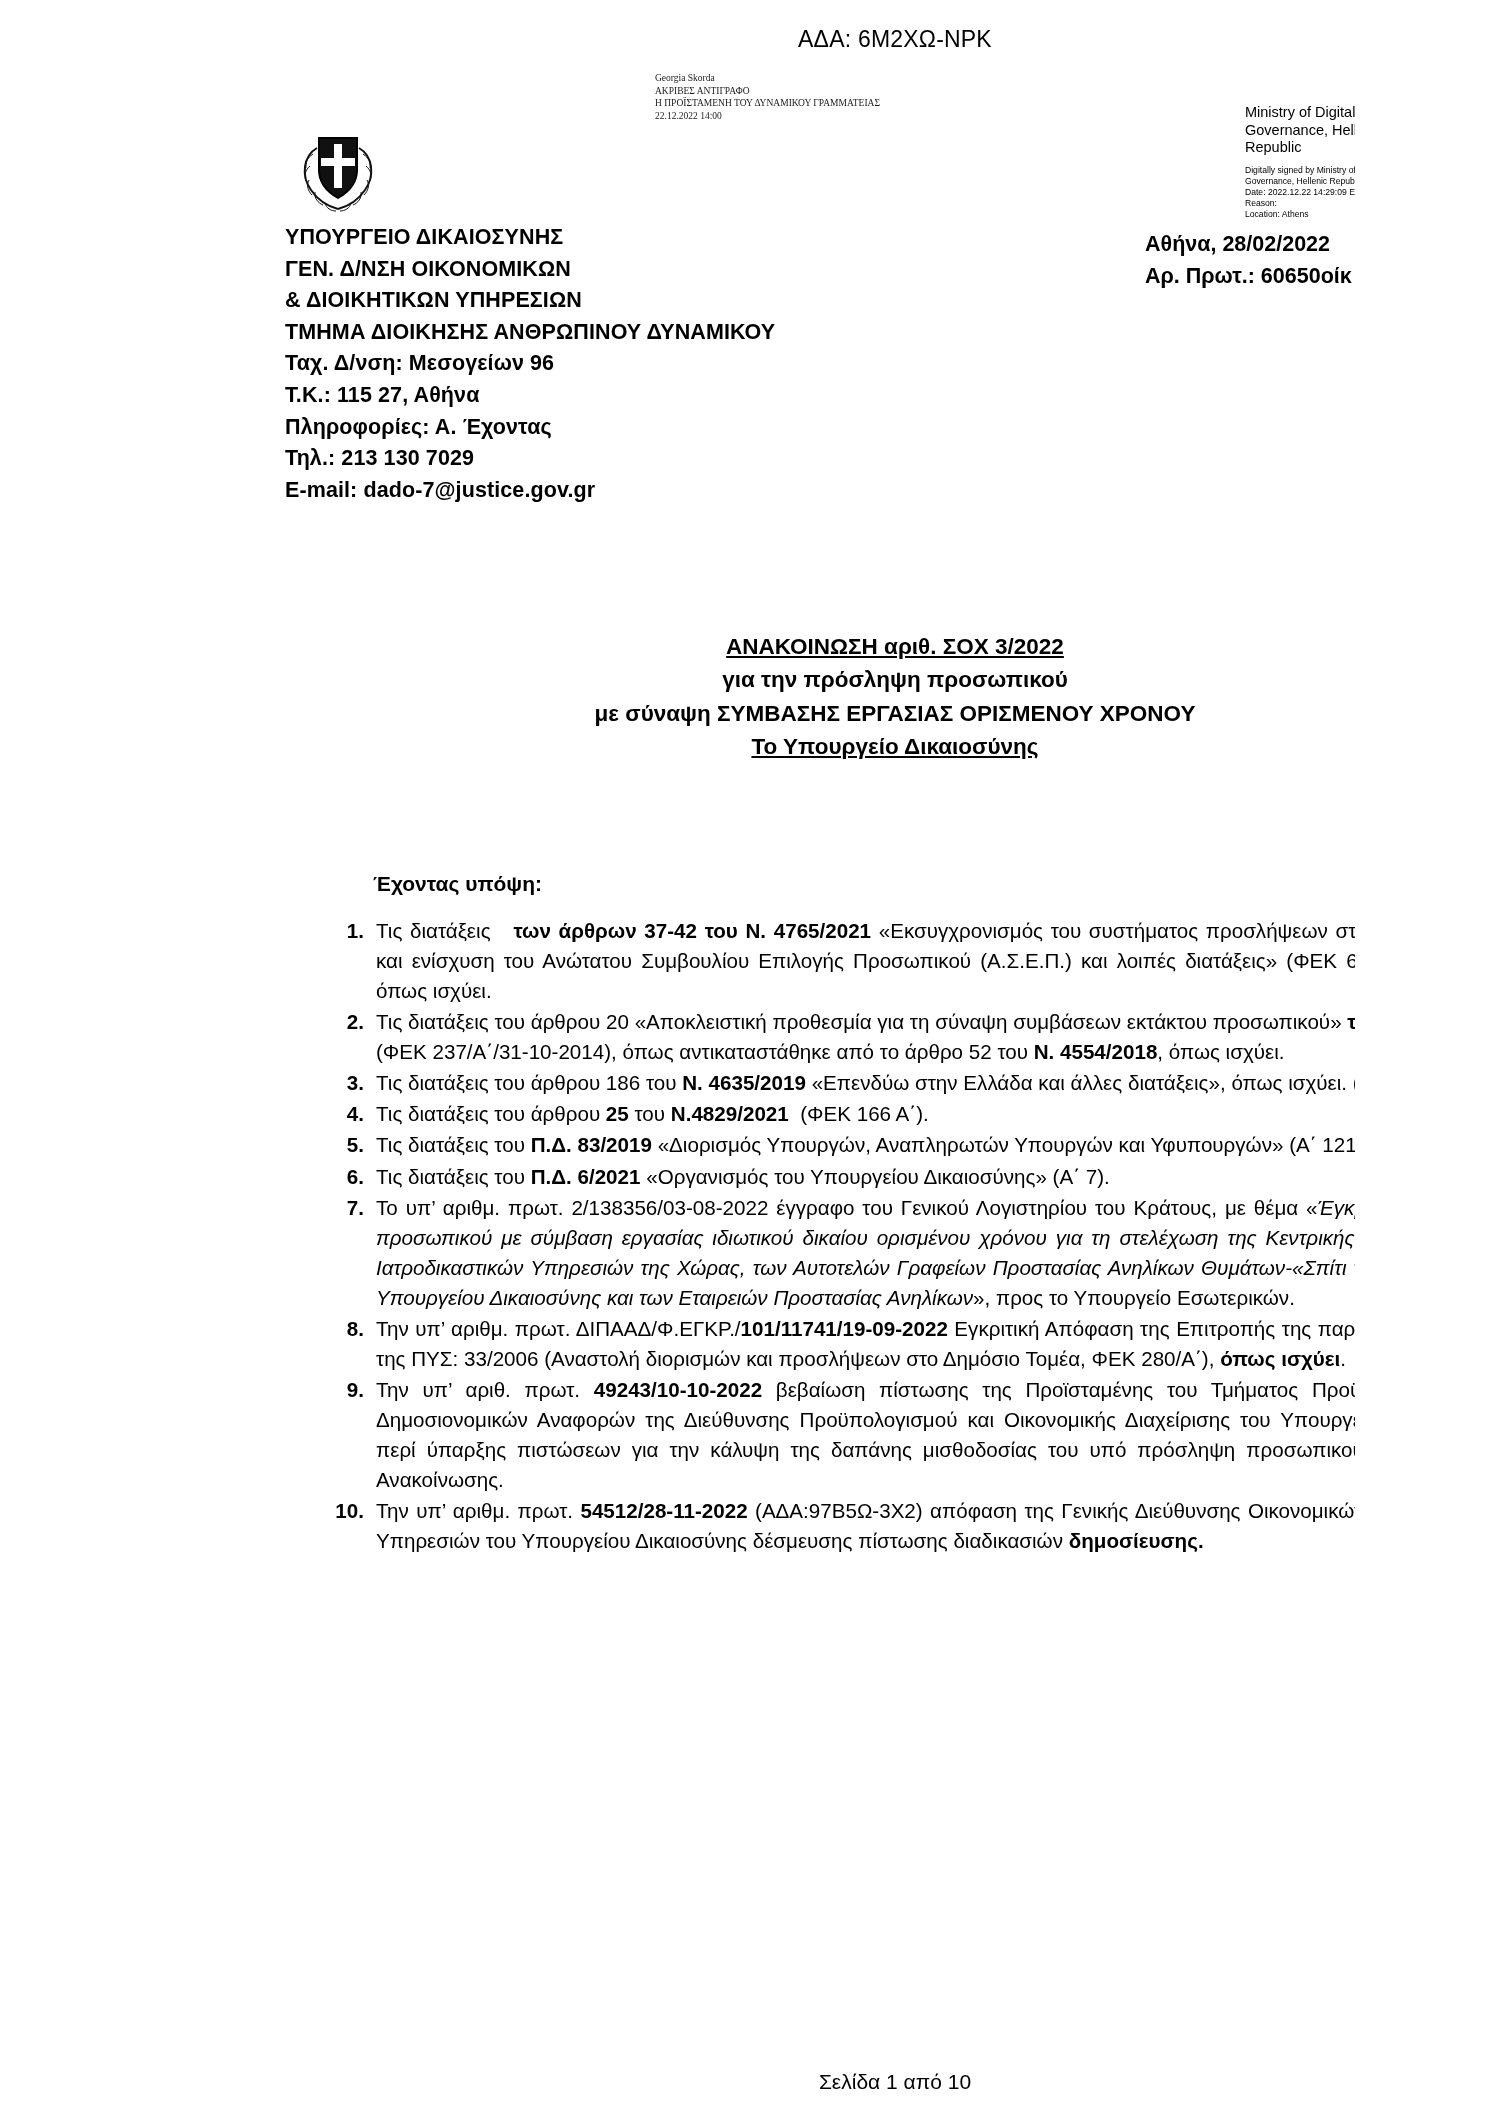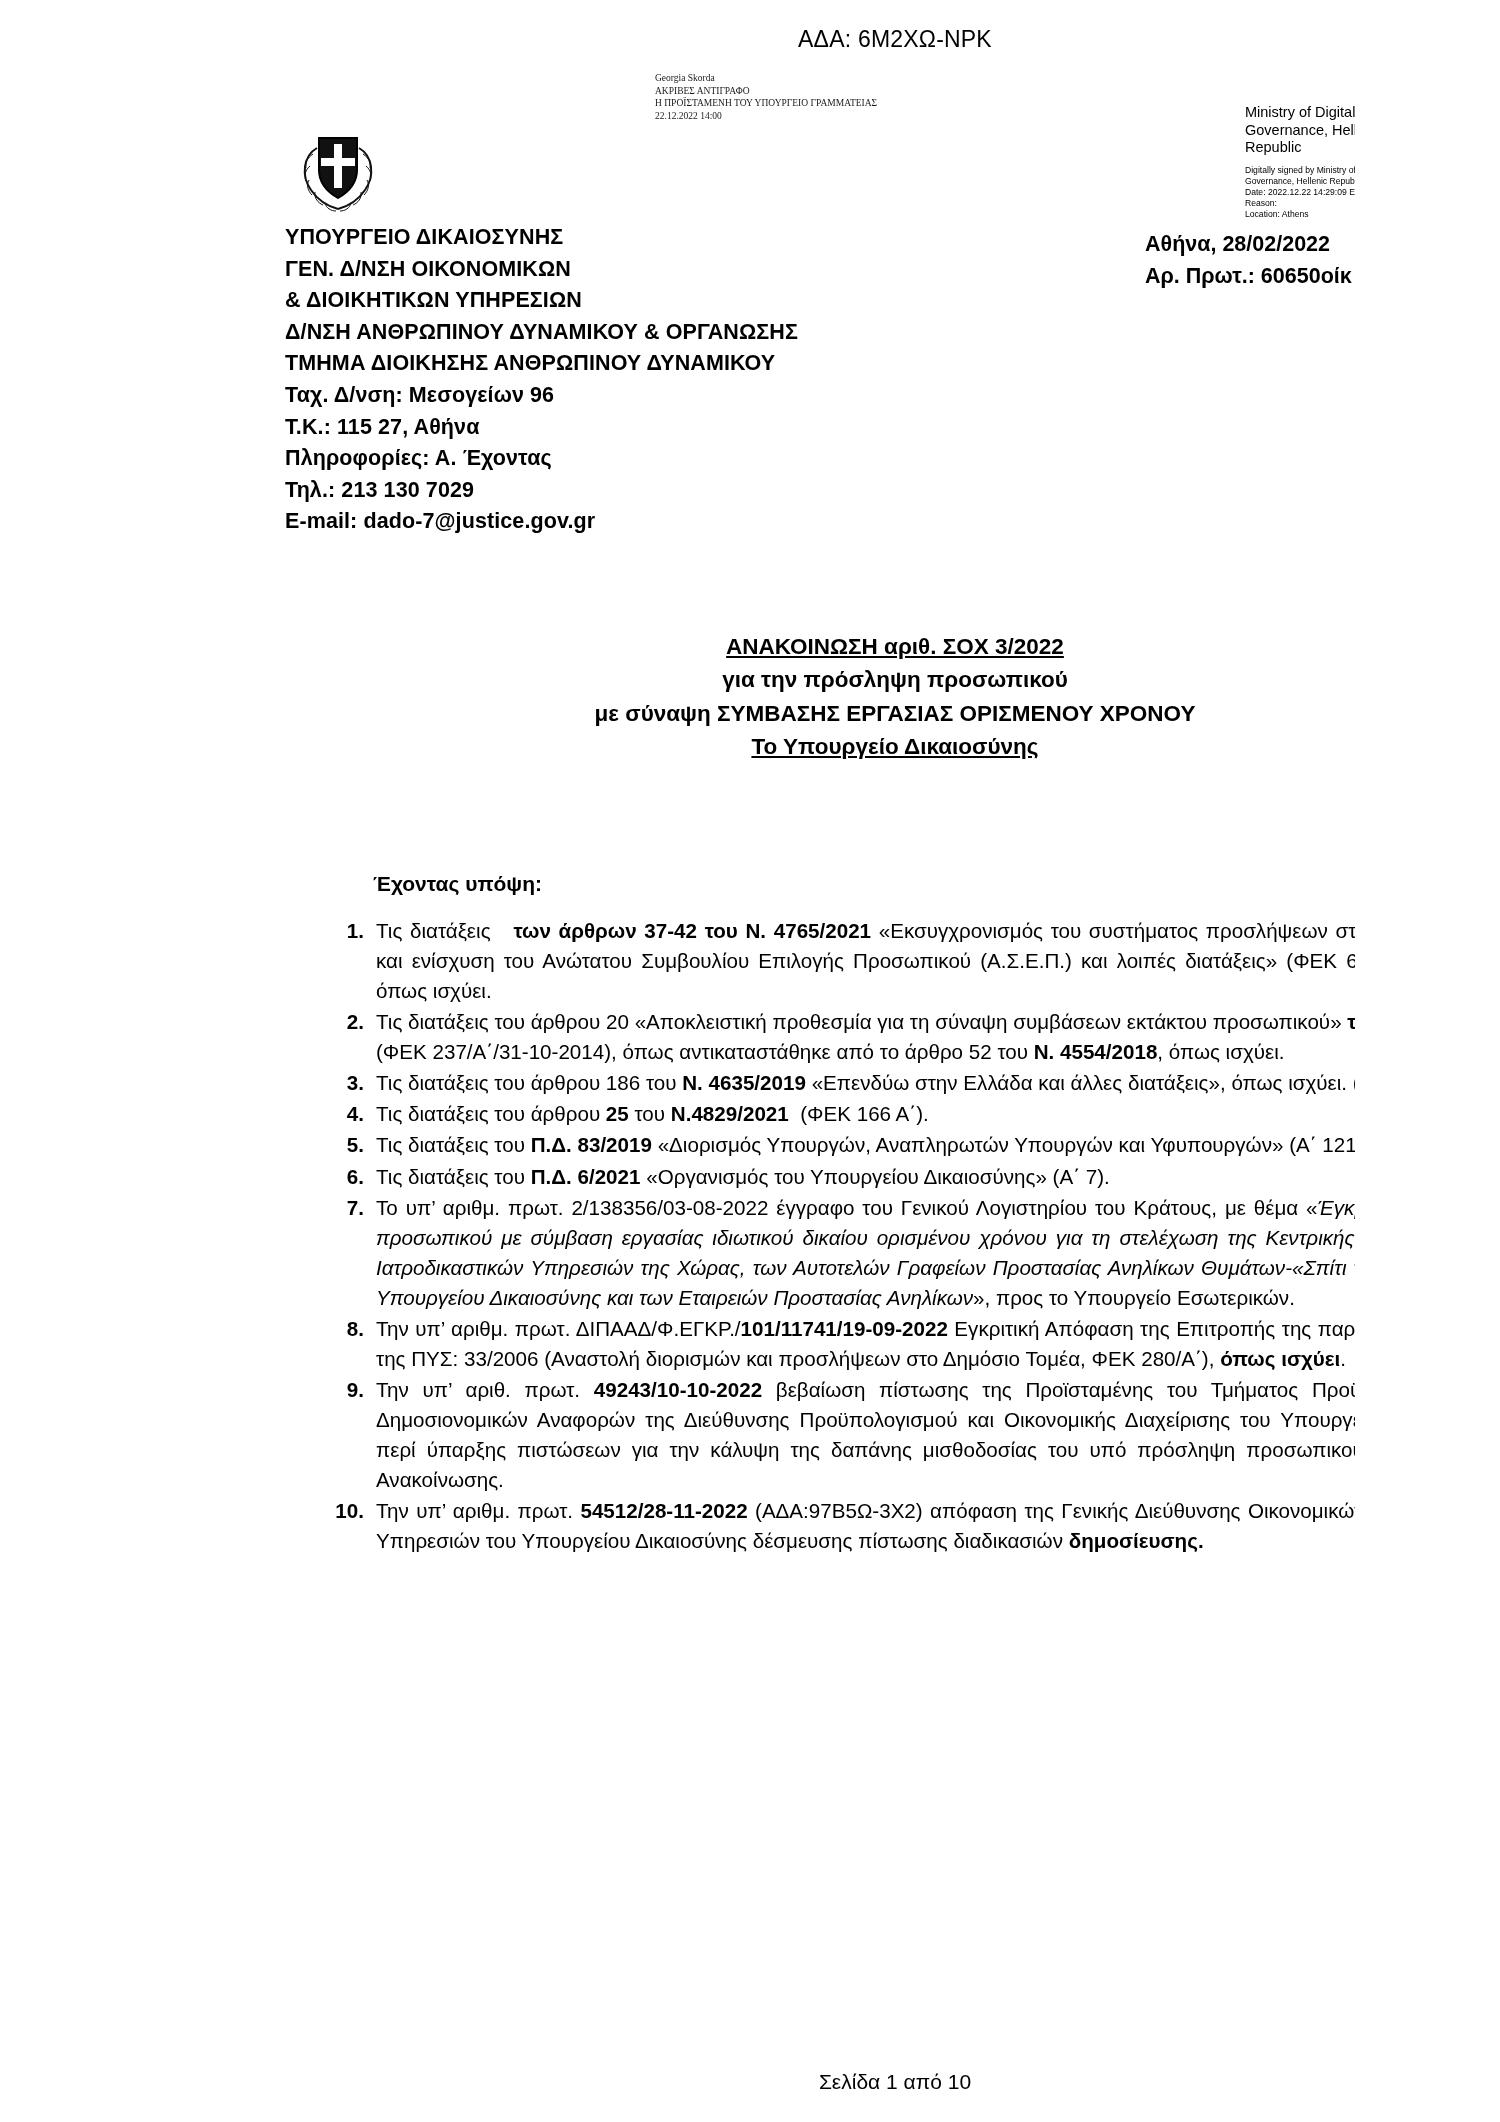--- a/index.html
+++ b/index.html
@@ -173,21 +173,21 @@
 </head>
 <body>
 
 <div class="page">
 
   <div class="ada-line">ΑΔΑ: 6Μ2ΧΩ-ΝΡΚ</div>
 
   <div class="sign-block">
     <div class="nm">Georgia Skorda</div>
     <div>ΑΚΡΙΒΕΣ ΑΝΤΙΓΡΑΦΟ</div>
-    <div>Η ΠΡΟΪΣΤΑΜΕΝΗ ΤΟΥ ΥΠΟΥΡΓΕΙΟ ΓΡΑΜΜΑΤΕΙΑΣ</div>
+    <div>Η ΠΡΟΪΣΤΑΜΕΝΗ ΤΟΥ ΔΥΝΑΜΙΚΟΥ ΓΡΑΜΜΑΤΕΙΑΣ</div>
     <div>22.12.2022 14:00</div>
   </div>
 
   <div class="digital-box">
     <div class="digital-left">Ministry of Digital Governance, Hellenic Republic</div>
     <div class="digital-right" style="white-space: pre-line;">Digitally signed by Ministry of Digital Governance, Hellenic Republic
 Date: 2022.12.22 14:29:09 EET
 Reason:
 Location: Athens</div>
   </div>
@@ -213,21 +213,20 @@
       <path d="M24,20 L62,20 L62,52 C62,68 50,76 43,80 C36,76 24,68 24,52 Z" fill="#111" stroke="#000" stroke-width="2"></path>
 
       <path d="M39,26 L47,26 L47,40 L60,40 L60,48 L47,48 L47,70 L39,70 L39,48 L26,48 L26,40 L39,40 Z" fill="#ffffff"></path>
     </svg>
   </div>
 
   <div class="org-block">
     <div>ΥΠΟΥΡΓΕΙΟ ΔΙΚΑΙΟΣΥΝΗΣ</div>
     <div>ΓΕΝ. Δ/ΝΣΗ ΟΙΚΟΝΟΜΙΚΩΝ</div>
     <div>&amp; ΔΙΟΙΚΗΤΙΚΩΝ ΥΠΗΡΕΣΙΩΝ</div>
-    <div>Δ/ΝΣΗ ΑΝΘΡΩΠΙΝΟΥ ΔΥΝΑΜΙΚΟΥ &amp; ΟΡΓΑΝΩΣΗΣ</div>
     <div>ΤΜΗΜΑ ΔΙΟΙΚΗΣΗΣ ΑΝΘΡΩΠΙΝΟΥ ΔΥΝΑΜΙΚΟΥ</div>
     <div>Ταχ. Δ/νση: Μεσογείων 96</div>
     <div>Τ.Κ.: 115 27, Αθήνα</div>
     <div>Πληροφορίες: Α. Έχοντας</div>
     <div>Τηλ.: 213 130 7029</div>
     <div>E-mail: dado-7@justice.gov.gr</div>
   </div>
 
   <div class="place-block">
     <div>Αθήνα, 28/02/2022</div>

